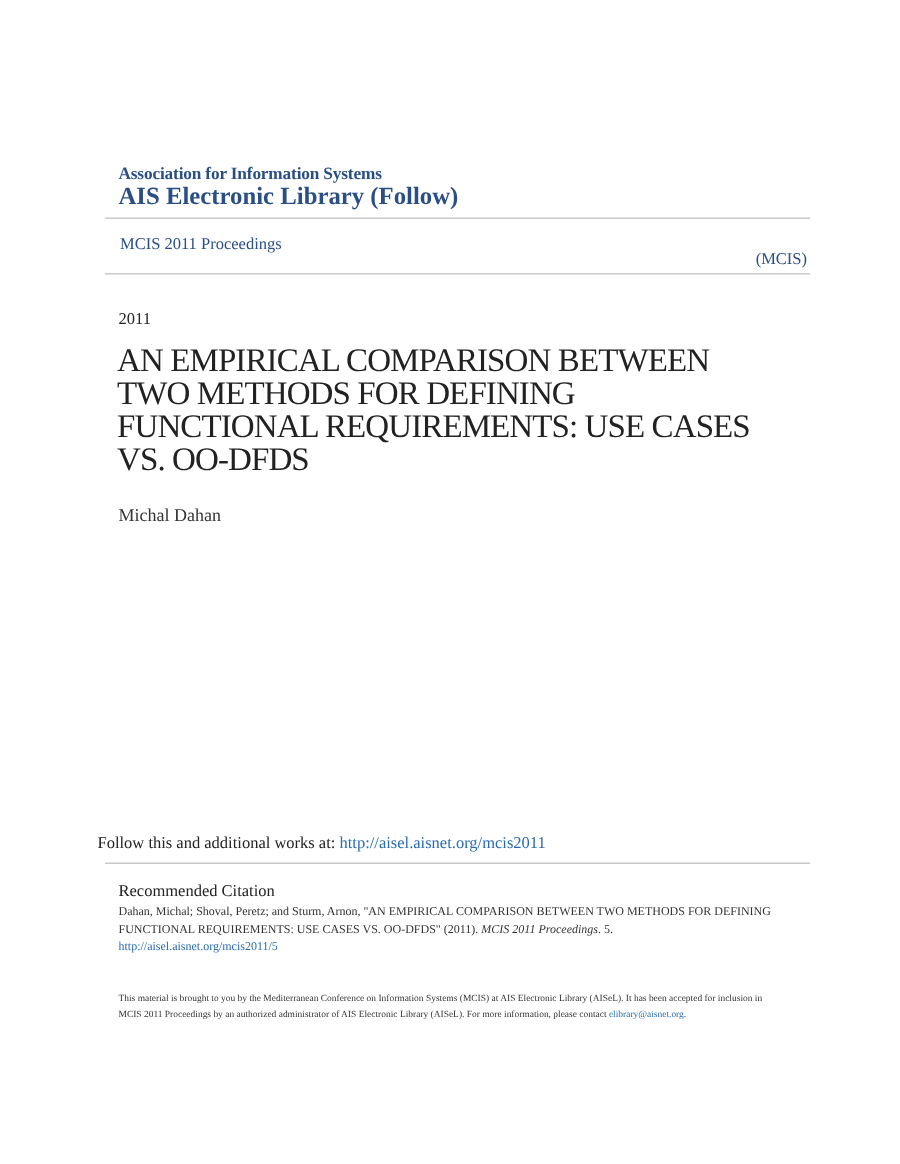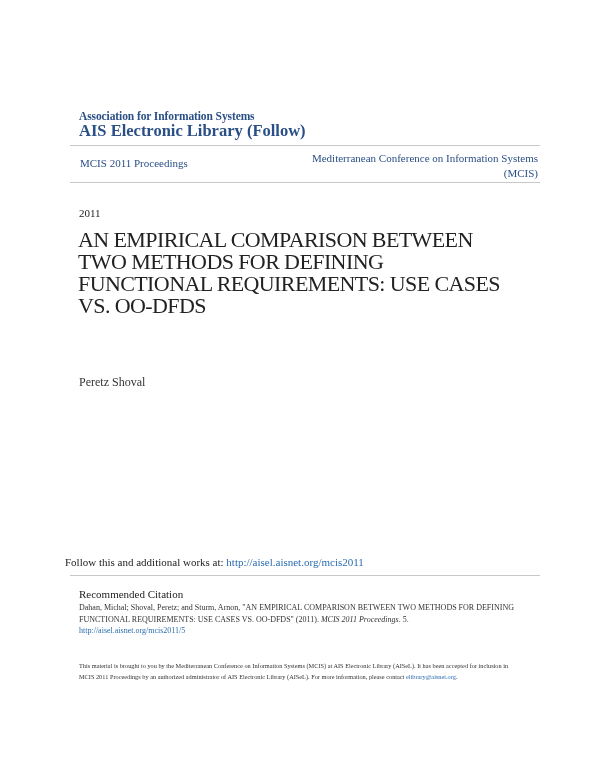--- a/index.html
+++ b/index.html
@@ -26,32 +26,32 @@
 </style>
 </head>
 <body>
 
 <div class="abs org">Association for Information Systems</div>
 <div class="abs lib">AIS Electronic Library (Follow)</div>
 
 <div class="abs rule" style="top:145px;"></div>
 <div class="abs series">MCIS 2011 Proceedings</div>
 <div class="abs conf">
-  <span>Mediterranean Conference on Information Systems</span><br>
+  <br>
   <span>(MCIS)</span>
 </div>
 <div class="abs rule" style="top:182px;"></div>
 
 <div class="abs year">2011</div>
 <div class="abs title">AN EMPIRICAL COMPARISON BETWEEN TWO METHODS FOR DEFINING FUNCTIONAL REQUIREMENTS: USE CASES VS. OO-DFDS</div>
 
 <div class="author" style="top:336px;">
+  <span class="name">Michal Dahan</span>
 </div>
 <div class="author" style="top:375px;">
-  <span class="name">Peretz Shoval</span>
 </div>
 <div class="author" style="top:414px;">
 </div>
 
 <div class="abs follow">
   <span>Follow this and additional works at: </span><a>http://aisel.aisnet.org/mcis2011</a>
 </div>
 <div class="abs rule" style="top:575px;"></div>
 
 <div class="abs rec-h">Recommended Citation</div>

